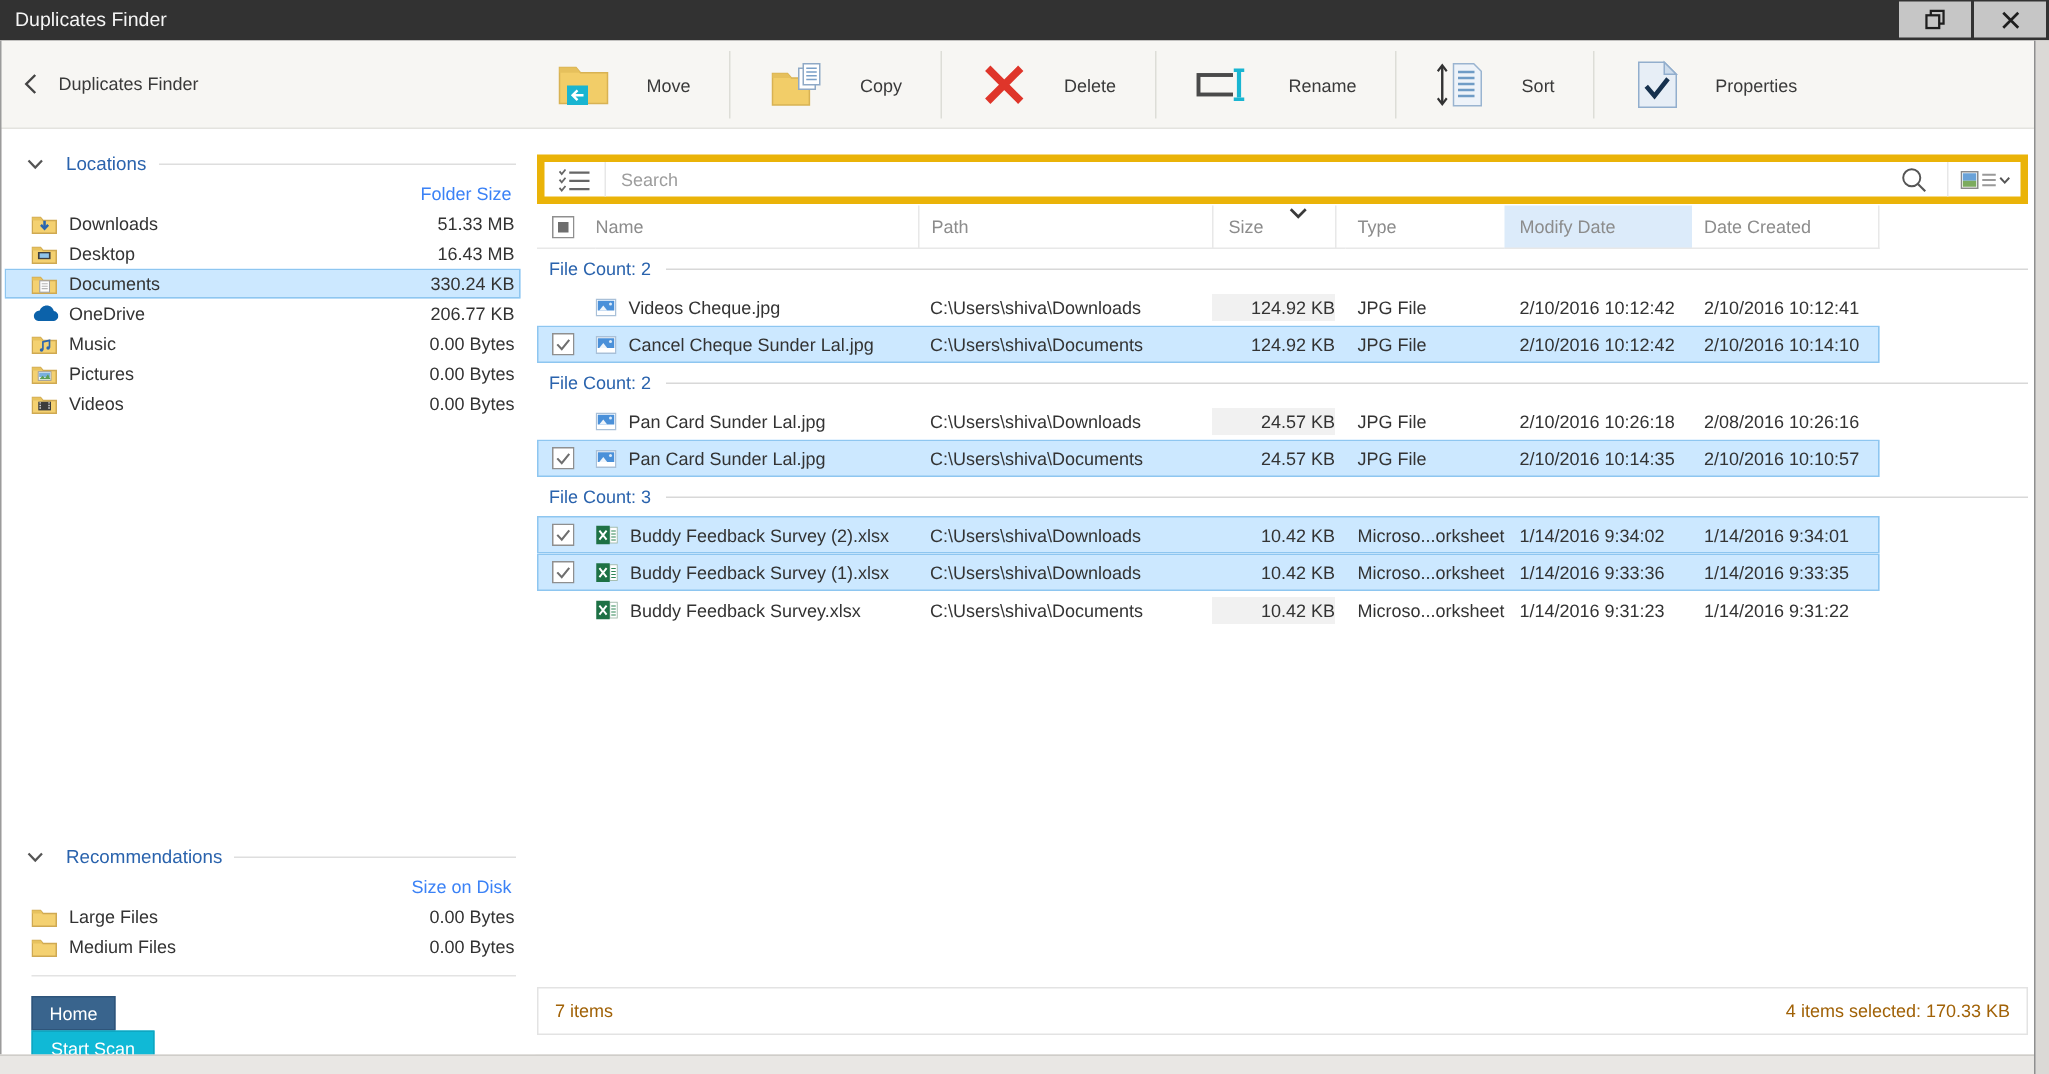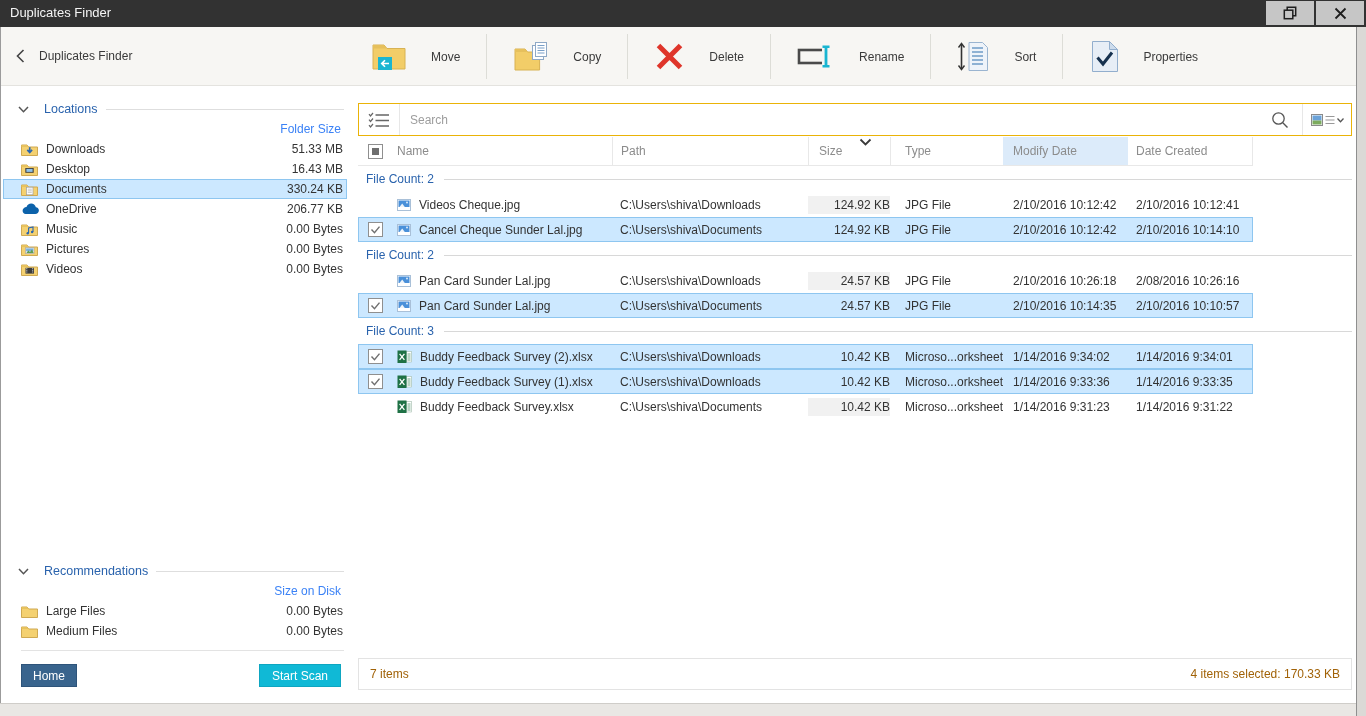--- a/index.html
+++ b/index.html
@@ -34,27 +34,27 @@
   .sec-rule { flex:1; height:1px; background:#dedede; margin-left:8px; }
   .size-head { text-align:right; padding-right:16px; color:#3b82f6; font-size:12px; height:19px; line-height:19px; }
   .loc-item { height:20px; display:flex; align-items:center; margin:0 10px 0 2px; padding:0 4px 0 18px; font-size:12px; cursor:default; }
   .loc-item.selected { background:#cce8ff; box-shadow:inset 0 0 0 1px #8ec6f0; }
   .loc-ic { width:19px; display:flex; flex-shrink:0; }
   .loc-name { margin-left:6px; white-space:nowrap; }
   .loc-size { margin-left:auto; white-space:nowrap; }
   .locations { padding-top:12px; }
   .rec-block { position:absolute; left:0; top:474px; width:100%; }
   .rec-divider { height:1px; background:#e3e3e3; margin:9px 13px 0 20px; }
-  .btn-row { display:flex; justify-content:space-between; margin:13px 16px 0 20px; }
+  .btn-row { display:flex; justify-content:space-between; margin:13px 16px 0 20px;flex-direction:column; }
   .home-btn { width:56px; height:23px; background:#39648d; border:1px solid #2e547a; color:#fff; font-size:12px; font-family:inherit; cursor:default; }
   .scan-btn { width:82px; height:23px; background:#10b9d6; border:1px solid #0ea6c1; color:#fff; font-size:12px; font-family:inherit; cursor:default; }
 
   
   .main { position:absolute; left:358px; top:86px; width:994px; height:604px; background:#fff; }
-  .searchbar { position:absolute; left:0; top:17px; width:994px; height:33px; border:1px solid #eab308; background:#fff; display:flex; align-items:center; }
+  .searchbar { position:absolute; left:0; top:17px; width:994px; height:33px; border:5px solid #eab308; background:#fff; display:flex; align-items:center; }
   .filter-box { width:40px; display:flex; justify-content:center; align-items:center; align-self:stretch; }
   .sb-div { width:1px; align-self:stretch; background:#e7e7e7; }
   .search-input { flex:1; border:none; outline:none; padding:0 10px; font-size:12px; color:#555; font-family:inherit; background:transparent; }
   .search-input::placeholder { color:#9d9d9d; }
   .mag-box { width:44px; display:flex; justify-content:center; align-items:center; align-self:stretch; }
   .view-box { width:48px; display:flex; justify-content:center; align-items:center; align-self:stretch; }
 
   .thead, .row { display:grid; grid-template-columns:39px 215px 196px 82px 7px 106px 125px 125px; width:895px; font-size:12px; }
   .thead { position:absolute; left:0; top:51px; height:29px; color:#8c8c8c; border-right:1px solid #e8e8e8; }
   .th { display:flex; align-items:center; border-bottom:1px solid #e8e8e8; }

